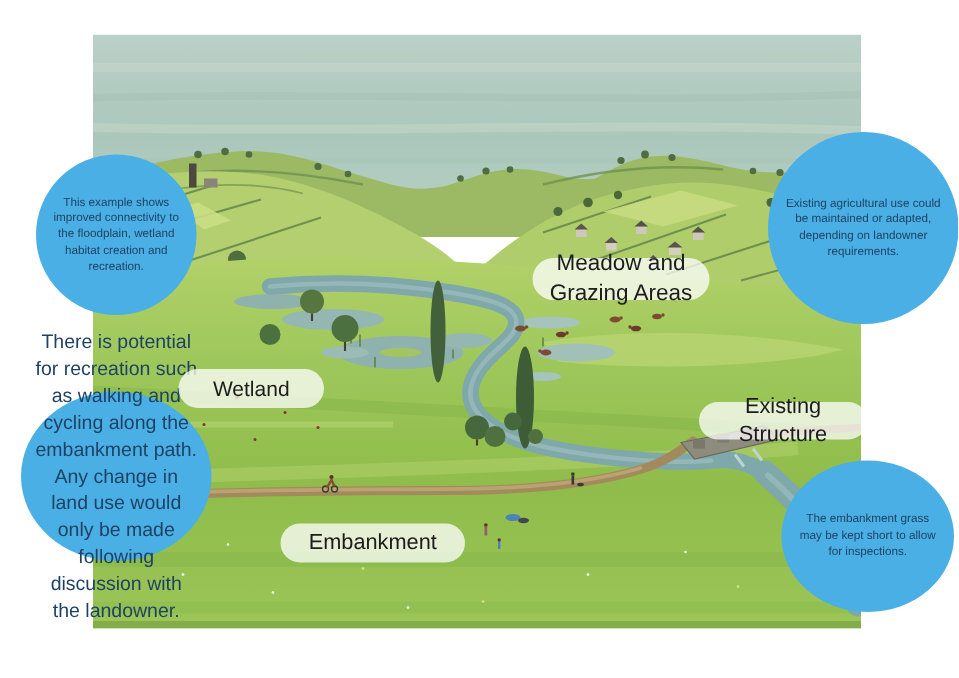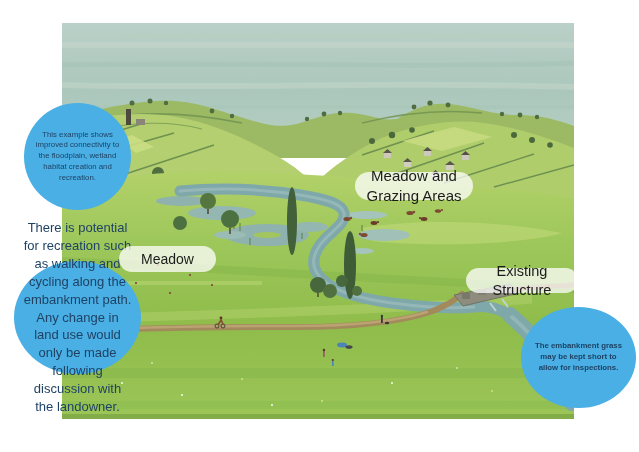--- a/index.html
+++ b/index.html
@@ -6,21 +6,21 @@
   .stage{position:relative;width:639px;height:452px;background:#ffffff;overflow:hidden;
          font-family:"Liberation Sans", sans-serif;}
   .painting{position:absolute;left:62px;top:23px;width:512px;height:396px;}
   .callout{position:absolute;border-radius:50%;background:#49afe4;color:#1f4264;
            display:flex;align-items:center;text-align:center;
            font-size:7.8px;line-height:1.38;}
   .callout .txt{padding:0 9px;}
   #callout-floodplain{left:24px;top:103px;width:107px;height:107px;}
   #callout-recreation{left:14px;top:261px;width:127px;height:113px;font-size:13px;}
   #callout-agriculture{left:512px;top:88px;width:127px;height:128px;}
-  #callout-grass{left:521px;top:307px;width:115px;height:101px;font-weight:bold;}
+  #callout-grass{left:521px;top:307px;width:115px;height:101px;}
   .pill{position:absolute;background:rgba(255,255,255,0.75);border-radius:21px;color:#1c1c1c;
         display:flex;align-items:center;justify-content:center;text-align:center;
         font-size:14px;line-height:1.3;}
   #label-meadow{left:355px;top:172px;width:118px;height:28px;font-size:15px;line-height:20px;}
   #label-wetland{left:119px;top:246px;width:97px;height:26px;border-radius:13px;}
   #label-control{left:466px;top:268px;width:112px;height:25px;border-radius:13px;font-size:14.5px;}
   #label-embankment{left:187px;top:349px;width:123px;height:26px;border-radius:13px;font-size:14.5px;}
 </style>
 </head>
 <body>
@@ -271,31 +271,37 @@
   </svg>
 
   <div class="callout" id="callout-floodplain" style="background: rgb(73, 175, 228); color: rgb(31, 66, 100);">
     <div class="txt">This example shows improved connectivity to the floodplain, wetland habitat creation and recreation.</div>
   </div>
 
   <div class="callout" id="callout-recreation" style="background: rgb(73, 175, 228); color: rgb(31, 66, 100);">
     <div class="txt">There is potential for recreation such as walking and cycling along the embankment path. Any change in land use would only be made following discussion with the landowner.</div>
   </div>
 
+  <div class="callout" id="callout-agriculture" style="background: rgb(73, 175, 228); color: rgb(31, 66, 100);">
+    <div class="txt">Existing agricultural use could be maintained or adapted, depending on landowner requirements.</div>
+  </div>
 
   <div class="callout" id="callout-grass" style="background: rgb(73, 175, 228); color: rgb(31, 66, 100);">
     <div class="txt">The embankment grass may be kept short to allow for inspections.</div>
   </div>
 
   <div class="pill" id="label-meadow">
     <span>Meadow and Grazing Areas</span>
   </div>
 
   <div class="pill" id="label-wetland">
-    <span>Meadow</span>
+    <span>Wetland</span>
   </div>
 
   <div class="pill" id="label-control">
     <span>Existing Structure</span>
   </div>
 
+  <div class="pill" id="label-embankment">
+    <span>Embankment</span>
+  </div>
 
 </div>
 
 </body></html>

